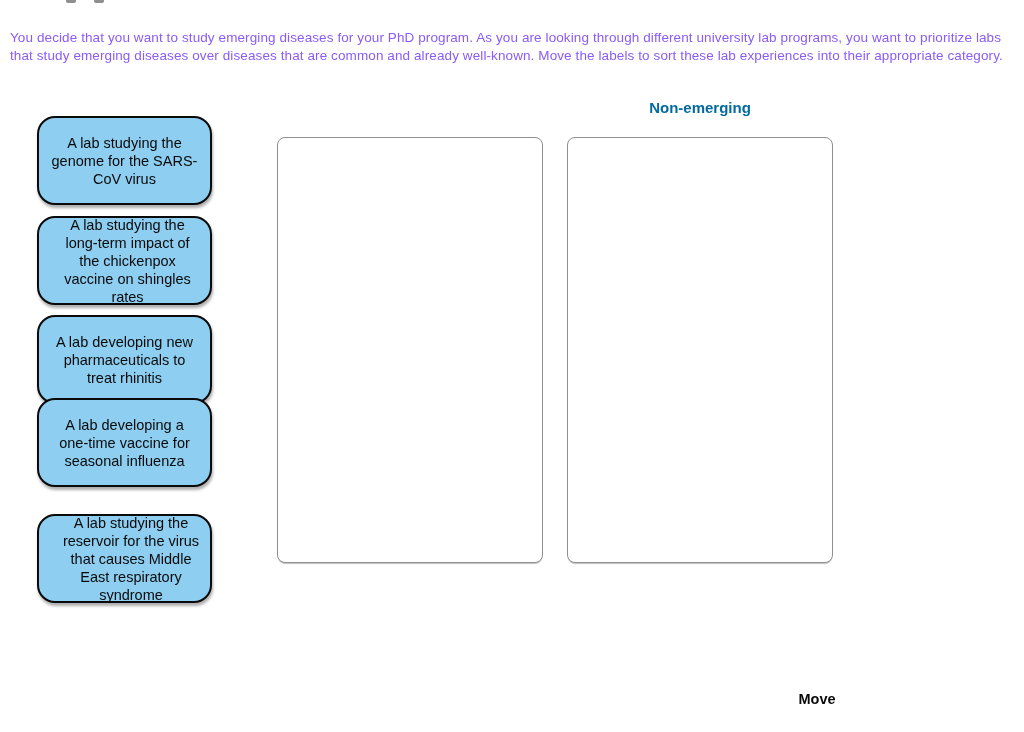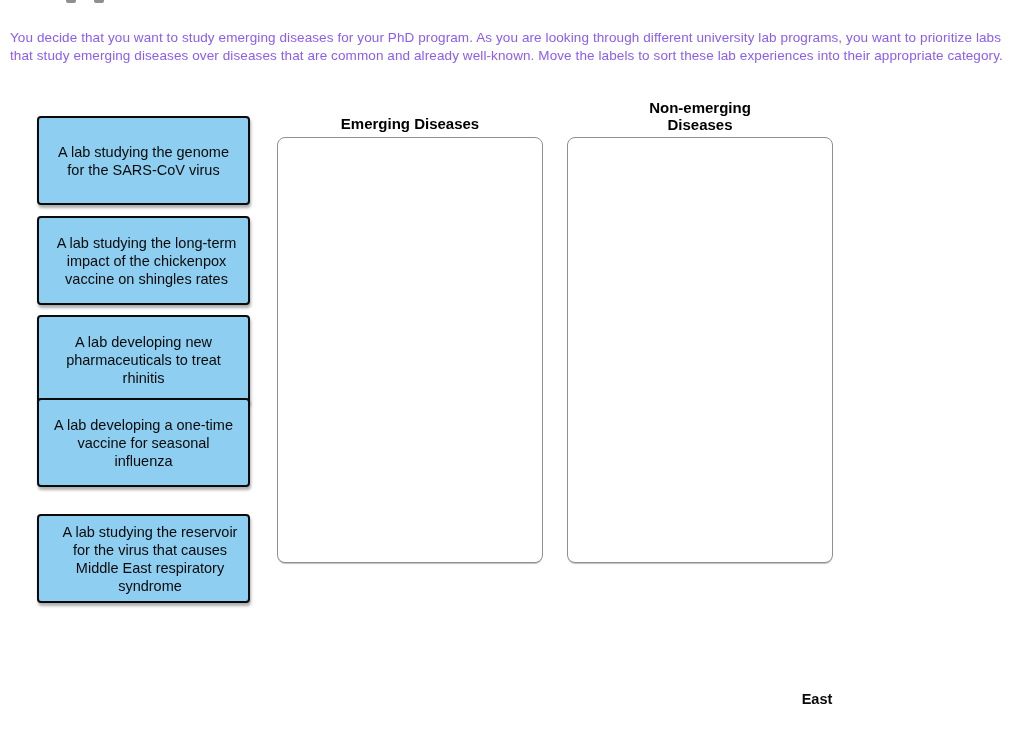--- a/index.html
+++ b/index.html
@@ -24,24 +24,24 @@
     position: absolute;
     left: 10px; top: 29px; width: 1006px;
     font-size: 13.5px; line-height: 18px;
     color: #8b5cf6;
     letter-spacing: 0.1px;
   }
 
   
   .drag-label {
     position: absolute;
-    left: 37px; width: 213px;
+    left: 37px; width: 175px;
     background: var(--label-bg, #8dcef1);
     border: 2px solid var(--label-border, #0a0a0a);
-    border-radius: 4px;
+    border-radius: 18px;
     box-shadow: 1px 3px 3px rgba(0,0,0,0.32);
     display: flex; align-items: center; justify-content: center;
     text-align: center;
     padding: 4px 10px;
     font-size: 14.5px; line-height: 18px;
     color: #0a0a0a;
     cursor: grab;
   }
   .drag-label:nth-of-type(1) { top: 116px; height: 89px; }
   .drag-label:nth-of-type(2) { top: 216px; height: 89px; padding-left: 16px; }
@@ -49,21 +49,21 @@
   .drag-label:nth-of-type(4) { top: 398px; height: 89px; }
   .drag-label:nth-of-type(5) { top: 514px; height: 89px; padding-left: 23px; }
   .drag-label:nth-of-type(6) { top: 612px; height: 89px; }
 
   
   .cat-title {
     position: absolute;
     text-align: center;
     font-weight: bold;
     font-size: 15px; line-height: 16.5px;
-    color: #000000;
+    color: #0369a1;
   }
   .cat-title-emerging  { left: 277px; width: 266px; top: 116px; }
   .cat-title-nonemerging { left: 567px; width: 266px; top: 100px; }
 
   
   .dropzone {
     position: absolute;
     top: 137px; height: 426px; width: 266px;
     background: #ffffff;
     border: 1px solid var(--dropzone-border, #8f8f8f);
@@ -102,28 +102,24 @@
   <div class="drag-label">
     <span>A lab developing new pharmaceuticals to treat rhinitis</span>
   </div>
   <div class="drag-label">
     <span>A lab developing a one-time vaccine for seasonal influenza</span>
   </div>
   <div class="drag-label">
     <span>A lab studying the reservoir for the virus that causes Middle East respiratory syndrome</span>
   </div>
 
-  <div class="cat-title cat-title-emerging">
-    <div>Emerging Diseases</div>
-  </div>
 
   <div class="cat-title cat-title-nonemerging">
     <div>Non-emerging</div>
-    <div>Diseases</div>
   </div>
 
   <div class="dropzone dropzone-left"></div>
 
   <div class="dropzone dropzone-right"></div>
 
-  <div class="reset">East</div>
+  <div class="reset">Move</div>
 
 </div>
 
 </body></html>

